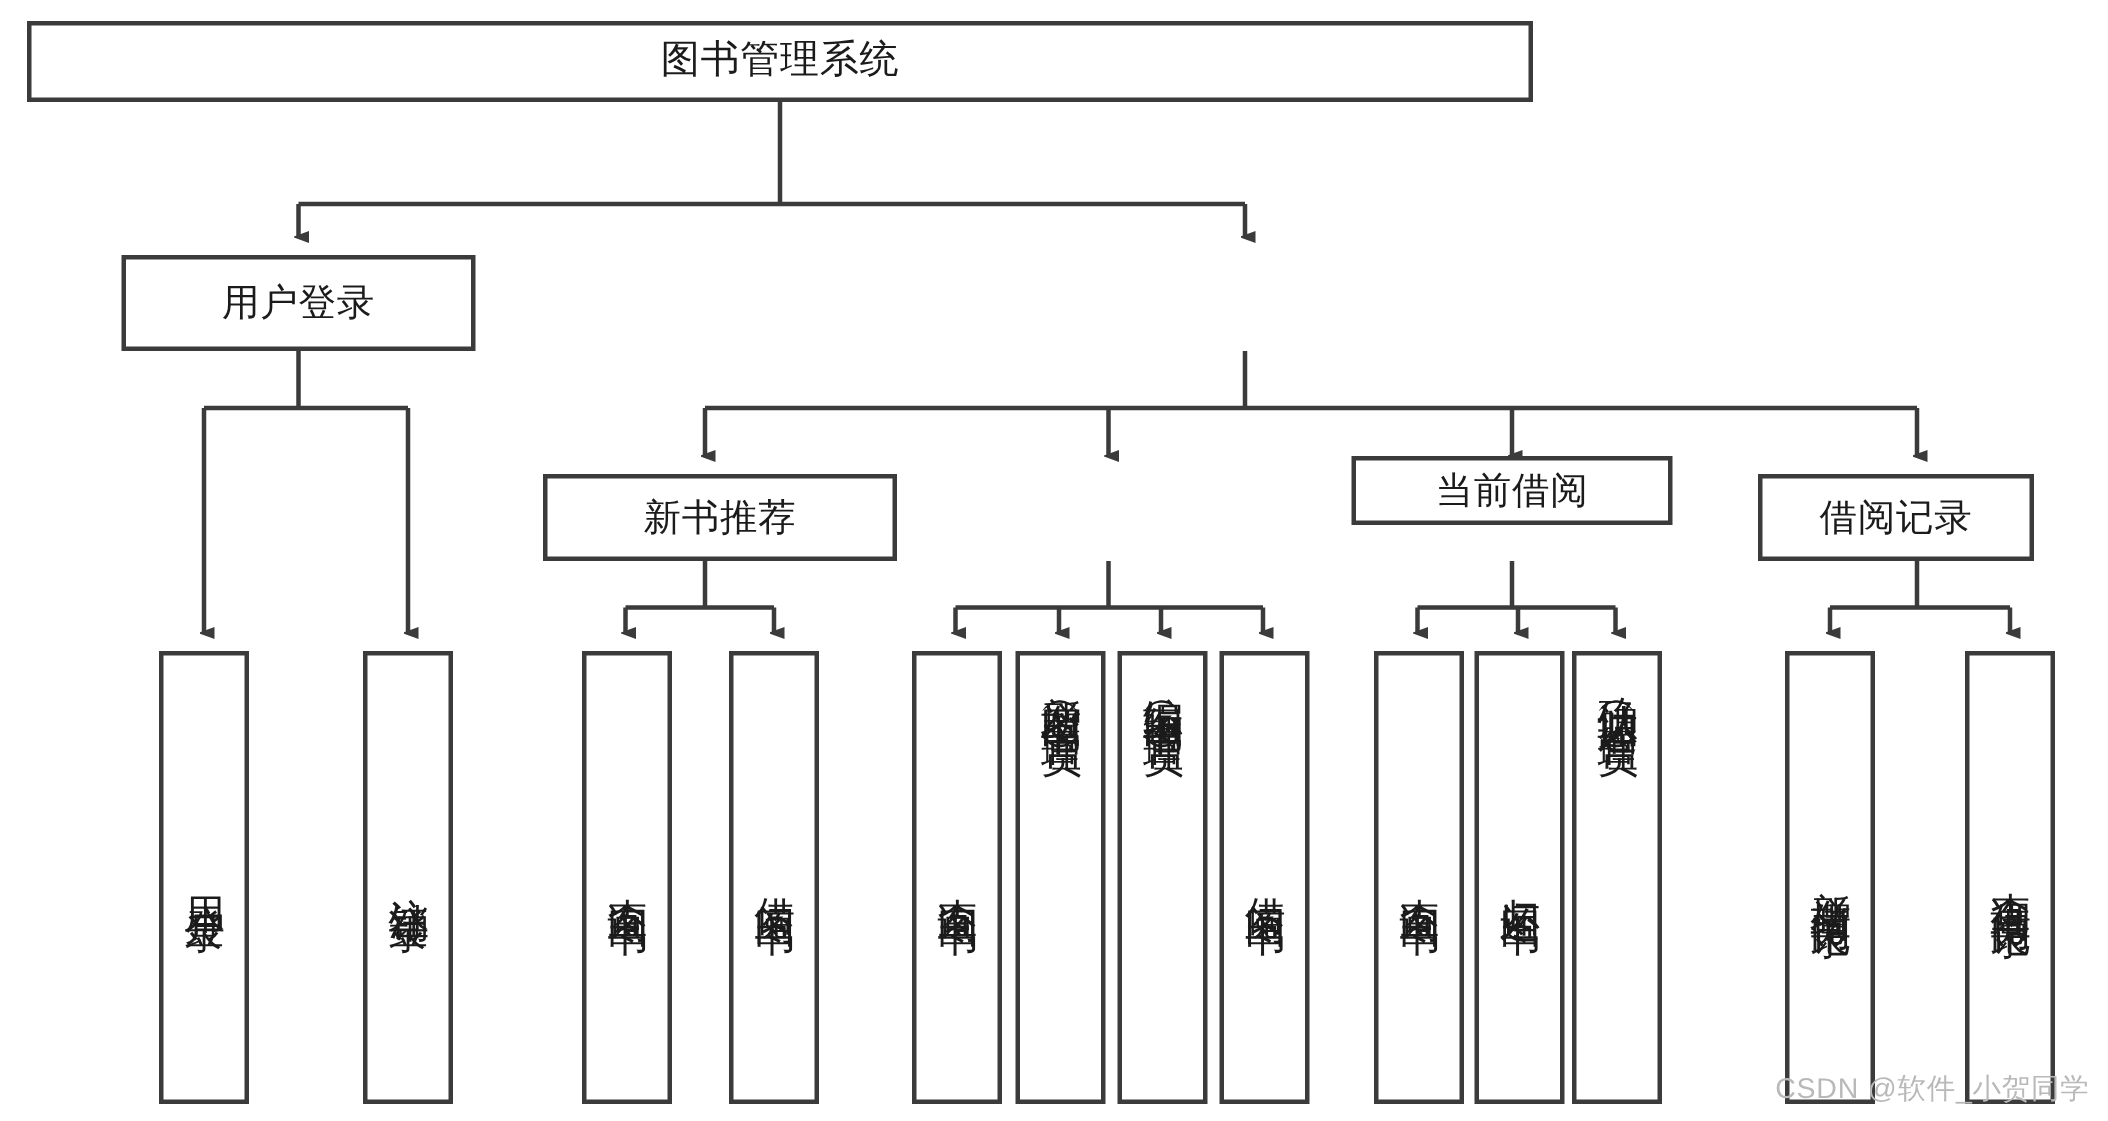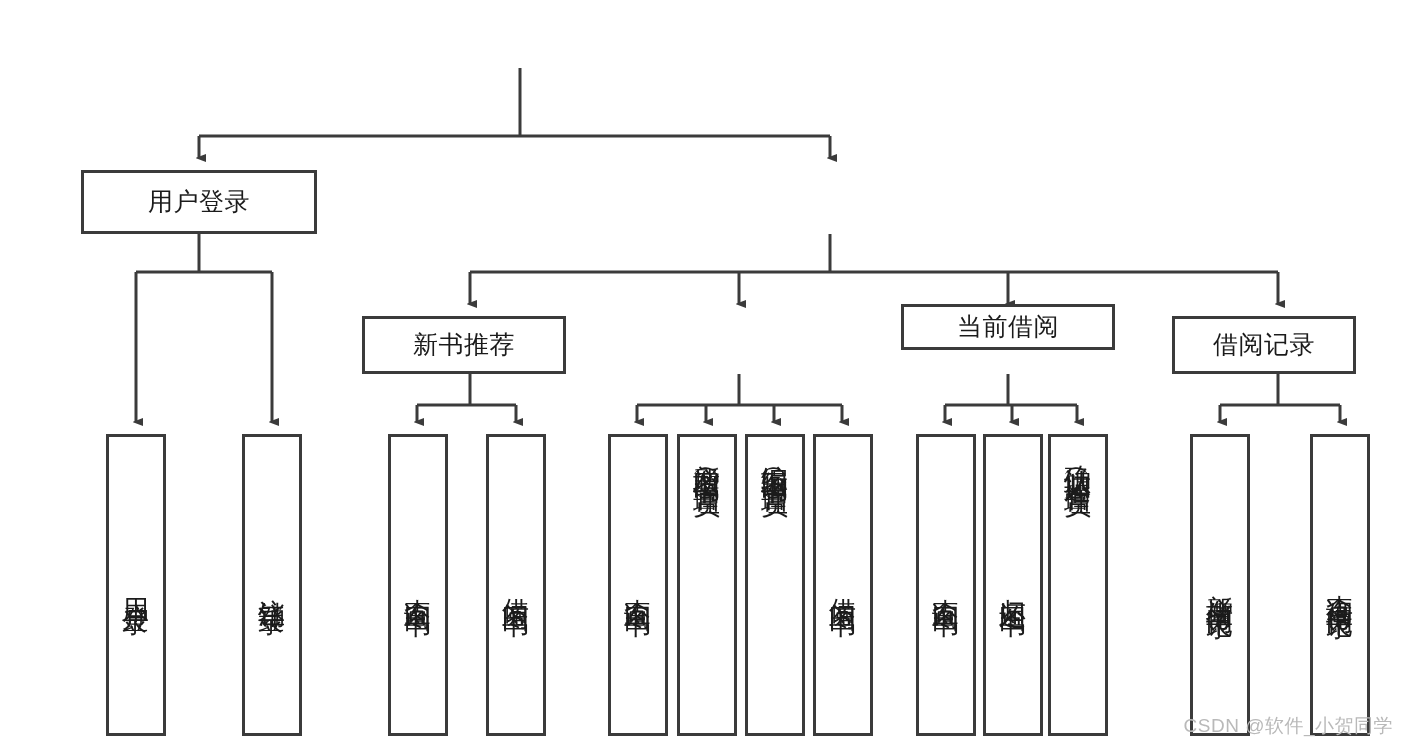--- a/index.html
+++ b/index.html
@@ -126,26 +126,29 @@
       <path d="M1012,405 L1012,422" marker-end="url(#arrow)"></path>
       <path d="M1077,405 L1077,422" marker-end="url(#arrow)"></path>
 
       <path d="M1278,374 L1278,405"></path>
       <path d="M1220,405 L1340,405"></path>
       <path d="M1220,405 L1220,422" marker-end="url(#arrow)"></path>
       <path d="M1340,405 L1340,422" marker-end="url(#arrow)"></path>
     </g>
   </svg>
 
+  <div class="node horiz" id="node-root" style="left:18px; top:14px; width:1004px; height:54px;">
+    <span class="node-label">图书管理系统</span>
+  </div>
 
   <div class="node horiz" style="left:81px; top:170px; width:236px; height:64px;">
     <span class="node-label">用户登录</span>
   </div>
 
-  <div class="node horiz" style="left:362px; top:316px; width:204px; height:58px;">
+  <div class="node horiz" style="left:362px; top:316px; width:236px; height:58px;">
     <span class="node-label">新书推荐</span>
   </div>
   <div class="node horiz" style="left:901px; top:304px; width:214px; height:46px;">
     <span class="node-label">当前借阅</span>
   </div>
   <div class="node horiz" style="left:1172px; top:316px; width:184px; height:58px;">
     <span class="node-label">借阅记录</span>
   </div>
 
   <div class="node vert center" style="left:106px; top:434px; width:60px; height:302px;">

